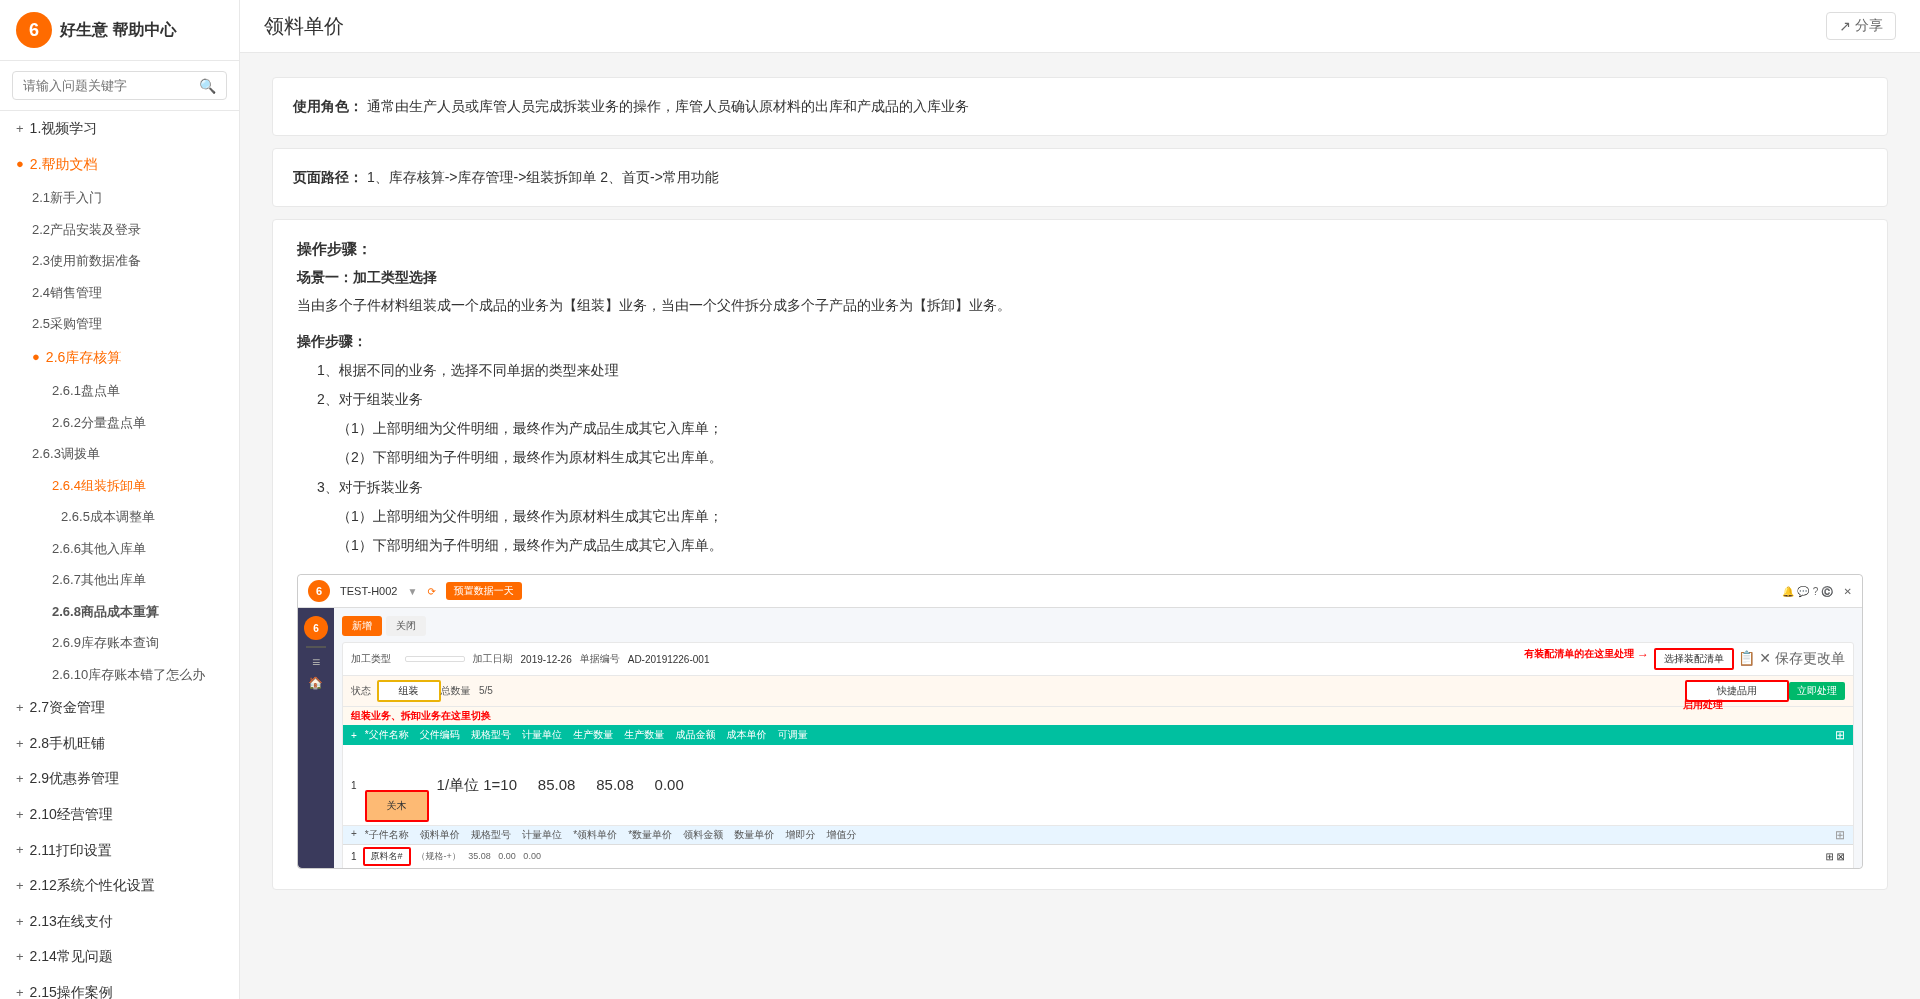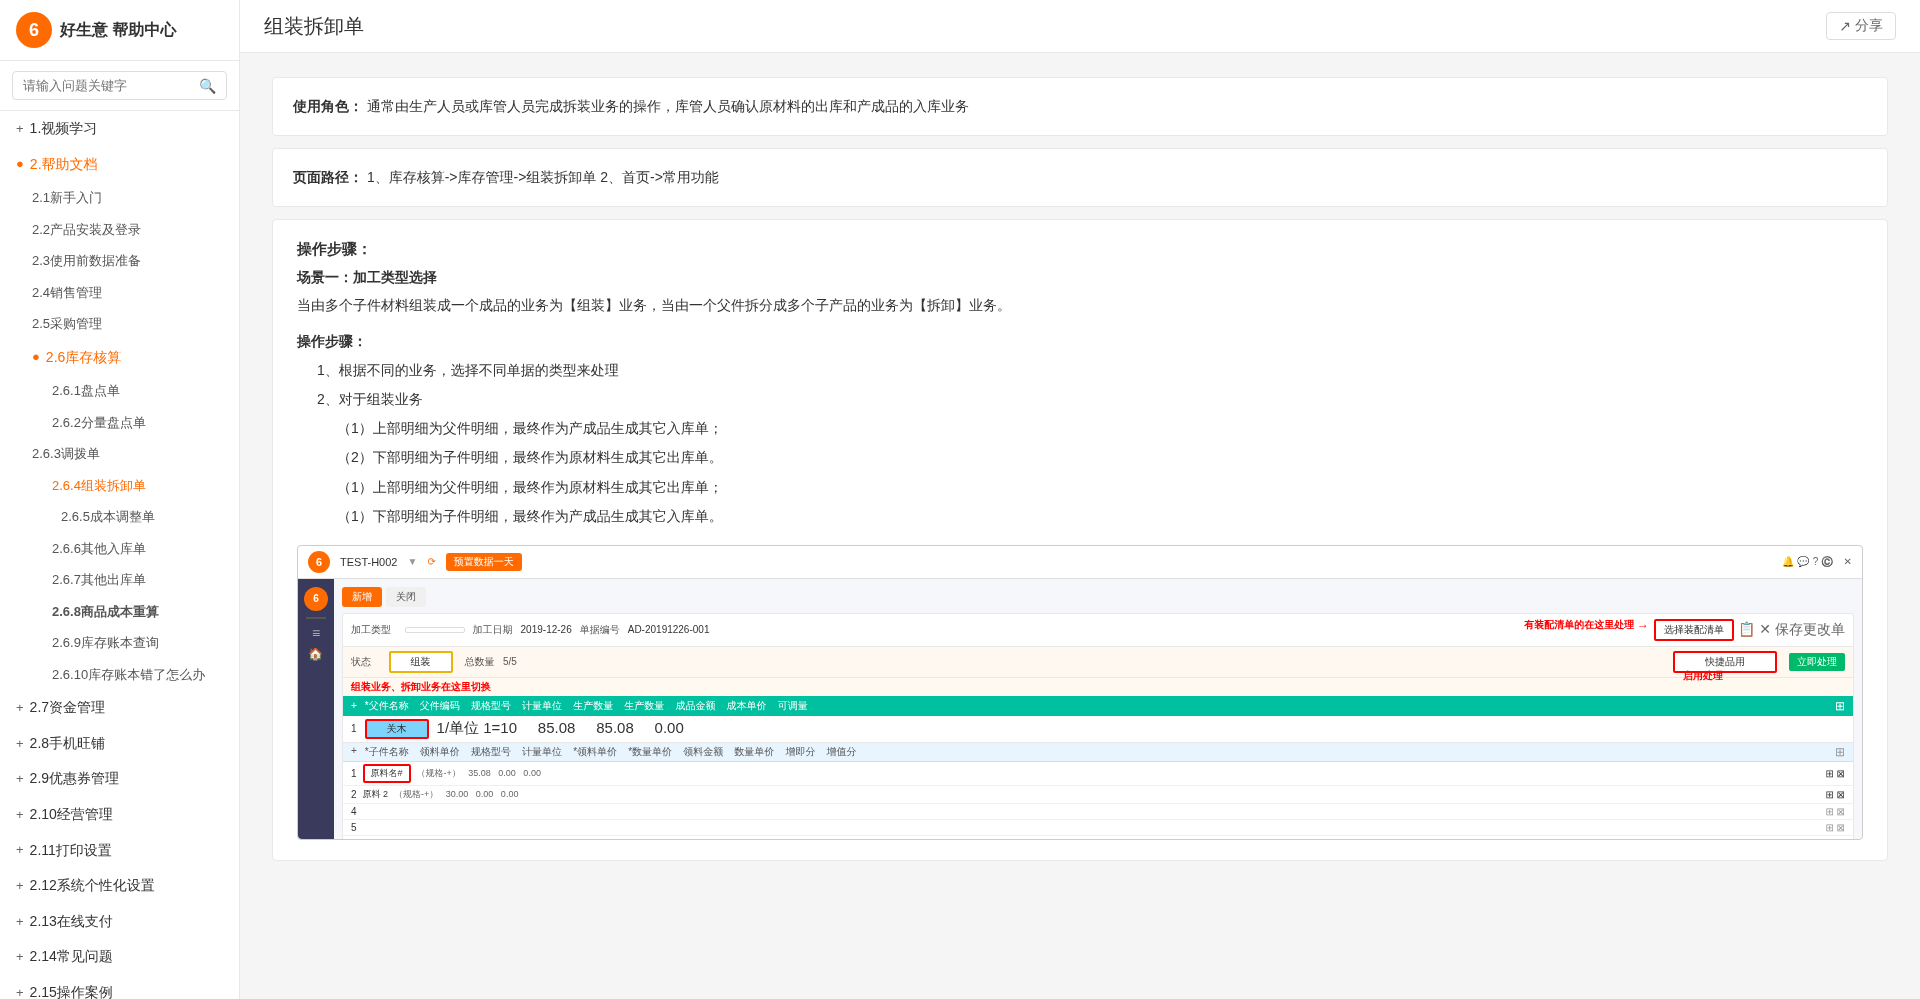--- a/index.html
+++ b/index.html
@@ -286,21 +286,21 @@
     </div>
     <div class="nav-item">
       <span class="prefix plus">+</span>
       <span>2.15操作案例</span>
     </div>
   </nav>
 </div>
 
 <div id="main">
   <div class="main-header">
-    <h1 class="page-title">组装拆卸单</h1>
+    <h1 class="page-title">领料单价</h1>
     <button class="share-btn">
       <span>↗</span>
       <span>分享</span>
     </button>
   </div>
 
   <div class="main-content">
 
 
     <div class="content-card">
@@ -327,20 +327,21 @@
       </p>
 
       <p style="margin-top:10px;">
         <span class="bold">操作步骤：</span>
       </p>
 
       <p class="indent1">1、根据不同的业务，选择不同单据的类型来处理</p>
       <p class="indent1">2、对于组装业务</p>
       <p class="indent2">（1）上部明细为父件明细，最终作为产成品生成其它入库单；</p>
       <p class="indent2">（2）下部明细为子件明细，最终作为原材料生成其它出库单。</p>
+      <p class="indent1">3、对于拆装业务</p>
       <p class="indent2">（1）上部明细为父件明细，最终作为原材料生成其它出库单；</p>
       <p class="indent2">（1）下部明细为子件明细，最终作为产成品生成其它入库单。</p>
 
       <div class="screenshot-container">
         <div style="background:#fff; border-radius:4px; overflow:hidden;">
 
           <div style="background:#fff; display:flex; align-items:center; padding:5px 10px; border-bottom:1px solid #ddd; gap:10px; font-size:11px;">
             <div style="width:22px;height:22px;background:#ff6b00;border-radius:50%;display:flex;align-items:center;justify-content:center;color:white;font-size:11px;font-weight:bold;">6</div>
             <span style="color:#333;font-size:11px;">TEST-H002</span>
             <span style="color:#999;font-size:10px;">▼</span>
@@ -384,21 +385,21 @@
                     <div style="border:2px solid red;padding:2px 8px;font-size:10px;color:#333;border-radius:2px;">选择装配清单</div>
                     <span style="font-size:14px;color:#666;">📋 ✕ 保存更改单</span>
                   </div>
                 </div>
 
                 <div style="position:absolute;top:2px;right:200px;background:white;padding:1px 4px;">
                   <span style="color:red;font-size:10px;font-weight:bold;">有装配清单的在这里处理</span>
                   <span style="color:red;font-size:12px;">→</span>
                 </div>
 
-                <div style="display:flex;align-items:center;padding:4px 8px;border-bottom:1px solid #e8e8e8;gap:12px;background:#fff8f0;">
+                <div style="display:flex;align-items:center;padding:4px 8px;border-bottom:1px solid #e8e8e8;gap:0;background:#fff8f0;">
                   <span style="color:#555;font-size:10px;">状态 &nbsp;</span>
                   <div style="border:2px solid #eab308;padding:2px 20px;font-size:10px;background:#fff;border-radius:2px;">组装</div>
                   <span style="color:#555;font-size:10px;">总数量 &nbsp; 5/5</span>
                   <div style="flex:1;"></div>
 
                   <div style="border:2px solid red;padding:2px 30px;font-size:10px;background:#fff;border-radius:2px;">快捷品用</div>
                   <div style="background:#00b96b;color:white;padding:2px 8px;border-radius:2px;font-size:10px;">立即处理</div>
                 </div>
 
                 <div style="display:flex;align-items:center;gap:4px;padding:2px 8px;background:#fff9f0;">
@@ -406,21 +407,21 @@
                 </div>
 
                 <div style="background:#00c0a0;color:white;padding:3px 8px;font-size:10px;display:flex;align-items:center;gap:8px;">
                   <span>+</span>
                   <span>*父件名称 &nbsp;&nbsp; 父件编码 &nbsp;&nbsp; 规格型号 &nbsp;&nbsp; 计量单位 &nbsp;&nbsp; 生产数量 &nbsp;&nbsp; 生产数量 &nbsp;&nbsp; 成品金额 &nbsp;&nbsp; 成本单价 &nbsp;&nbsp; 可调量</span>
                   <div style="margin-left:auto;color:white;font-size:12px;">⊞</div>
                 </div>
 
                 <div style="display:flex;align-items:center;padding:3px 8px;border-bottom:1px solid #e8e8e8;gap:8px;font-size:10px;">
                   <span style="color:#333;">1</span>
-                  <div style="border:2px solid red;padding:1px 20px;background:#7dd3fc;border-radius:2px;">关木</div>
+                  <div style="border:2px solid red;padding:7px 20px;background:#fdba74;border-radius:2px;margin-top:42px;">关木</div>
                   <span style="flex:1;color:#333;font-size:15px;">1/单位 1=10 &nbsp;&nbsp;&nbsp; 85.08 &nbsp;&nbsp;&nbsp; 85.08 &nbsp;&nbsp;&nbsp; 0.00</span>
                 </div>
 
                 <div style="background:#e8f5ff;padding:2px 8px;font-size:10px;color:#555;border-bottom:1px solid #ddd;display:flex;gap:8px;">
                   <span>+</span>
                   <span>*子件名称 &nbsp;&nbsp; 领料单价 &nbsp;&nbsp; 规格型号 &nbsp;&nbsp; 计量单位 &nbsp;&nbsp; *领料单价 &nbsp;&nbsp; *数量单价 &nbsp;&nbsp; 领料金额 &nbsp;&nbsp; 数量单价 &nbsp;&nbsp; 增即分 &nbsp;&nbsp; 增值分</span>
                   <div style="margin-left:auto;font-size:12px;color:#999;">⊞</div>
                 </div>
 
                 <div style="display:flex;align-items:center;padding:2px 8px;gap:6px;font-size:10px;border-bottom:1px solid #f0f0f0;">

